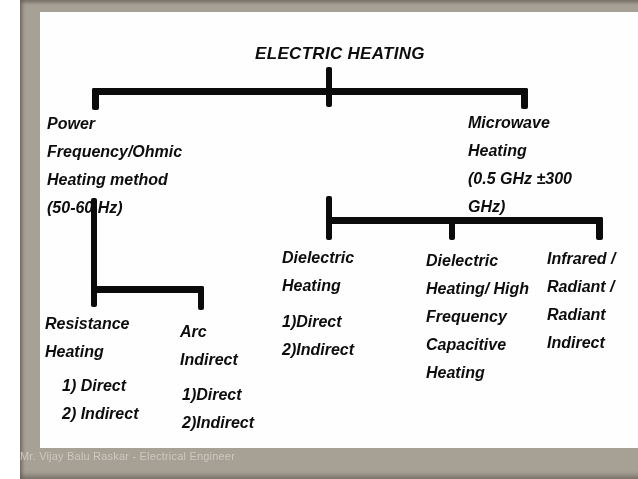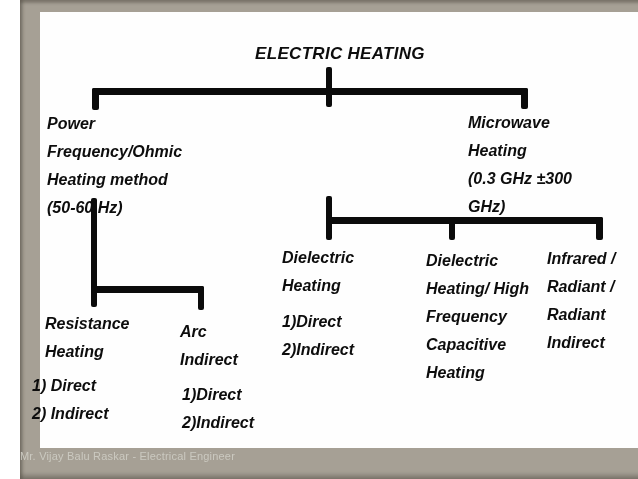--- a/index.html
+++ b/index.html
@@ -68,21 +68,21 @@
   <div class="line" style="left:72px;  top:88px;  width:436px; height:7px;"></div>
   <div class="line" style="left:72px;  top:88px;  width:7px;  height:22px;"></div>
   <div class="line" style="left:501px; top:88px;  width:7px;  height:21px;"></div>
 
   <div class="node" style="left:27px;  top:110px;">Power
 Frequency/Ohmic
 Heating method
 (50-60 Hz)</div>
   <div class="node" style="left:448px; top:109px;">Microwave
 Heating
-(0.3 GHz ±300
+(0.5 GHz ±300
 GHz)</div>
 
   <div class="line" style="left:306px; top:196px; width:6px;  height:44px;"></div>
   <div class="line" style="left:306px; top:217px; width:277px; height:7px;"></div>
   <div class="line" style="left:429px; top:217px; width:6px;  height:23px;"></div>
   <div class="line" style="left:576px; top:217px; width:7px;  height:23px;"></div>
 
   <div class="node" style="left:262px; top:244px;">Dielectric
 Heating</div>
   <div class="node" style="left:262px; top:308px;">1)Direct
@@ -96,21 +96,21 @@
 Radiant /
 Radiant
 Indirect</div>
 
   <div class="line" style="left:71px;  top:198px; width:6px;  height:109px;"></div>
   <div class="line" style="left:71px;  top:286px; width:113px; height:7px;"></div>
   <div class="line" style="left:178px; top:286px; width:6px;  height:24px;"></div>
 
   <div class="node" style="left:25px;  top:310px;">Resistance
 Heating</div>
-  <div class="node" style="left:12px;  top:372px;">1) Direct
+  <div class="node" style="left:42px;  top:372px;">1) Direct
 2) Indirect</div>
   <div class="node" style="left:160px; top:318px;">Arc
 Indirect</div>
   <div class="node" style="left:162px; top:381px;">1)Direct
 2)Indirect</div>
 
   <div class="footer-credit">Mr. Vijay Balu Raskar - Electrical Engineer</div>
 
 </div>
 

